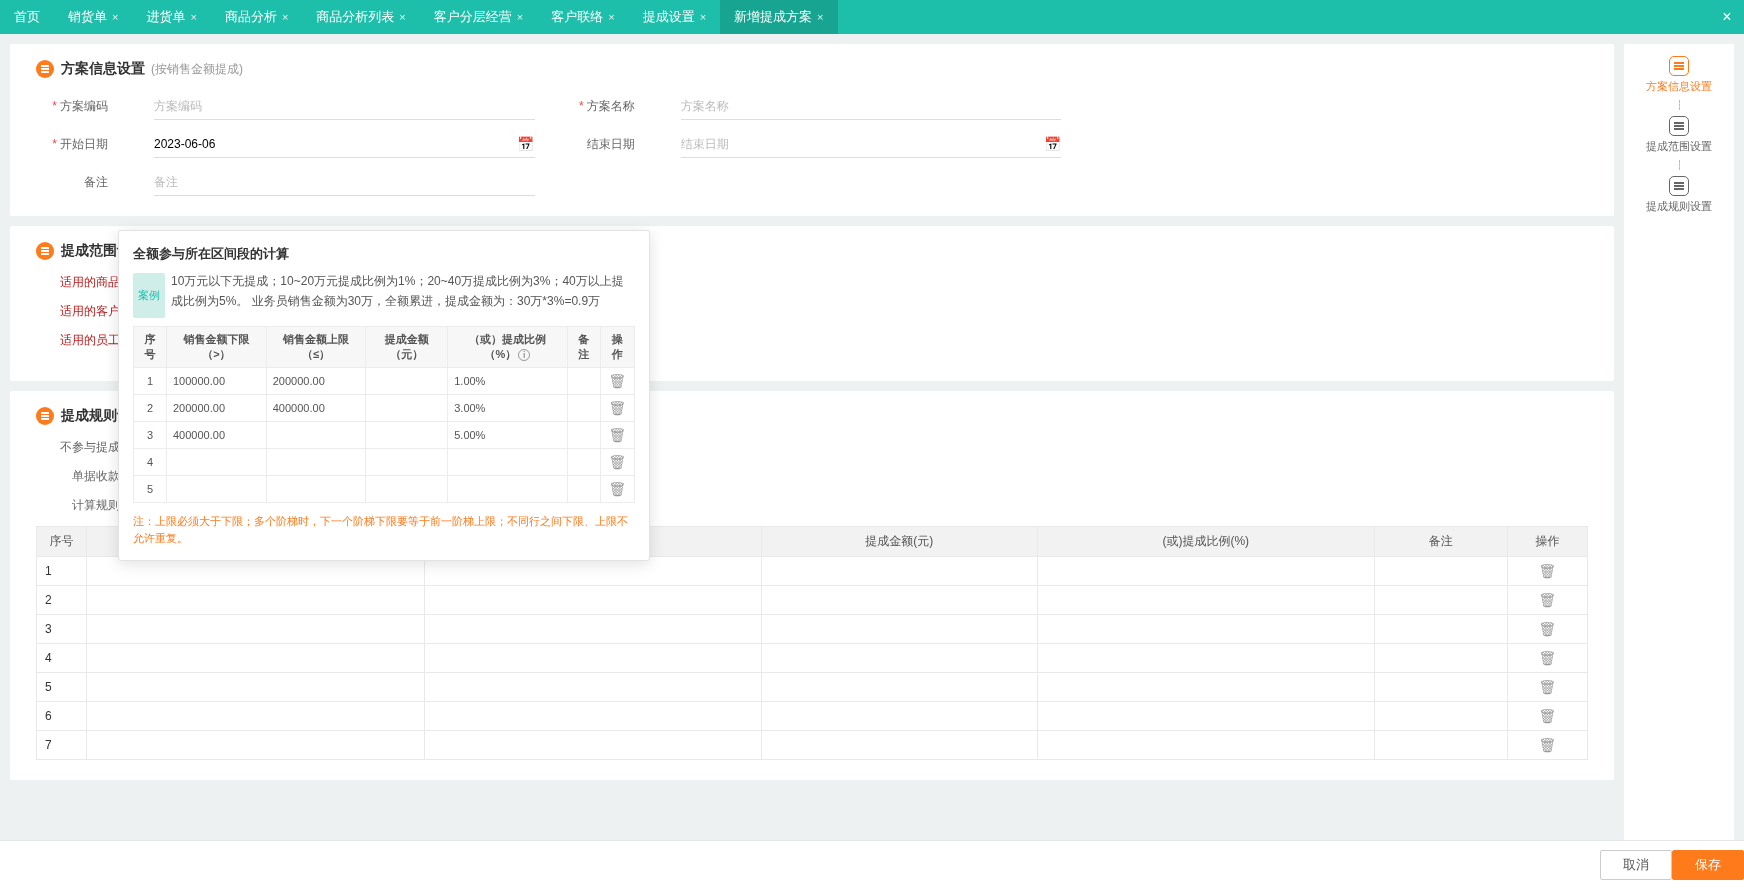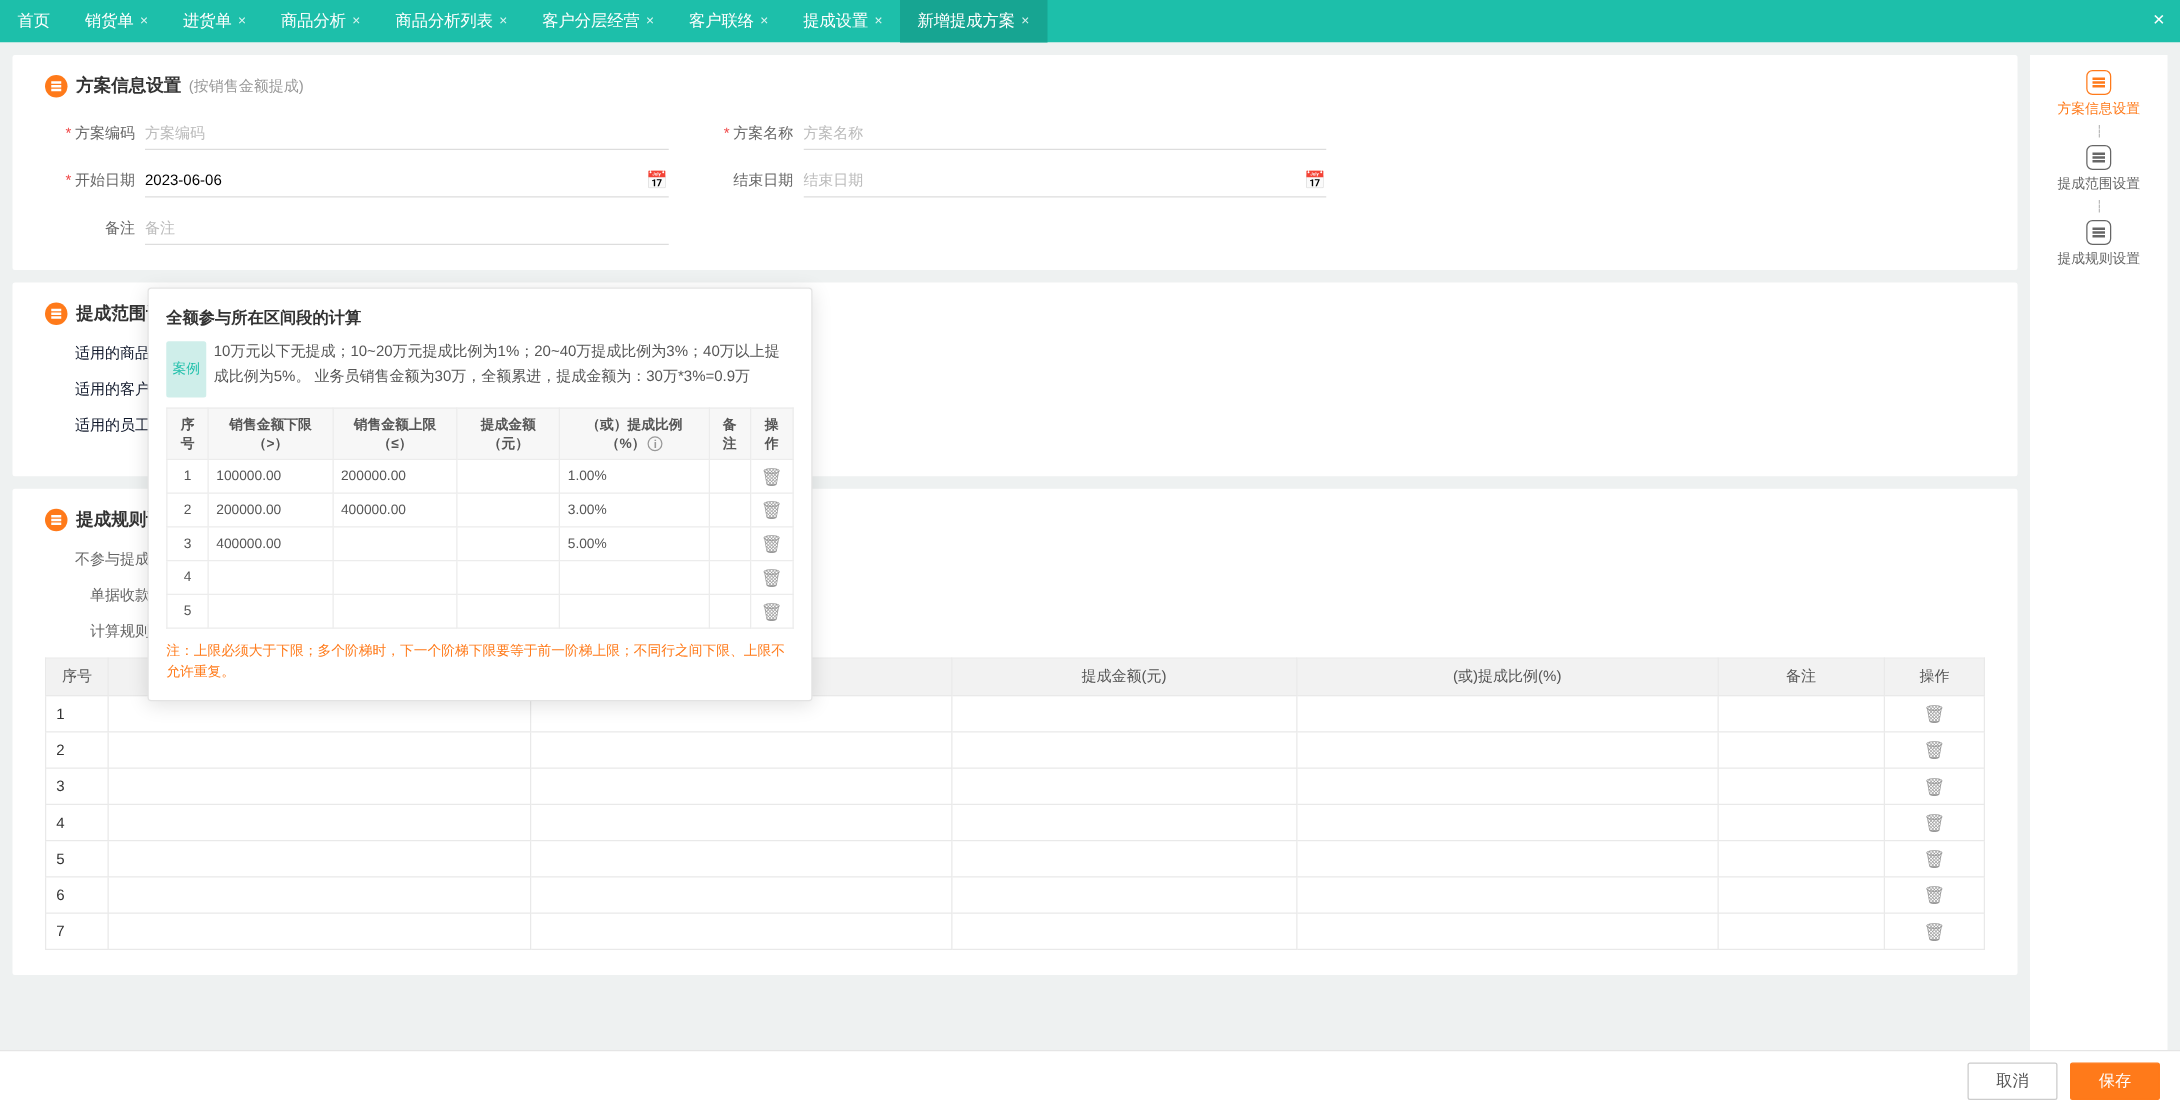--- a/index.html
+++ b/index.html
@@ -24,32 +24,32 @@
 
 
 .panel { background: #fff; border-radius: 2px; margin-bottom: 10px; padding: 16px 26px 20px 26px; position: relative; }
 .panel-title { display: flex; align-items: center; font-size: 14px; font-weight: 600; margin-bottom: 14px; }
 .panel-title .badge { width: 18px; height: 18px; border-radius: 50%; background: #ff7a1a; color: #fff; display: flex; align-items: center; justify-content: center; margin-right: 7px; font-size: 12px; }
 .badge::before { content: ""; width: 8px; height: 2px; background: #fff; box-shadow: 0 3px 0 #fff, 0 -3px 0 #fff; }
 .panel-title .sub { font-weight: 400; color: #999; font-size: 12px; margin-left: 6px; }
 
 
 .form-grid { display: grid; grid-template-columns: 1fr 1fr 1fr; gap: 10px 28px; }
-.form-row { display: flex; align-items: center; }
+.form-row { display: flex; align-items: center; gap: 38px; }
 .form-row label { width: 72px; text-align: right; color: #666; margin-right: 8px; }
 .form-row label .req { color: #f04848; margin-right: 3px; }
 .form-row .input { flex: 1; border: none; border-bottom: 1px solid #ddd; height: 28px; font-size: 12px; padding: 2px 0; outline: none; }
 .form-row .input::placeholder { color: #bbb; }
 .date-wrap { position: relative; flex: 1; }
 .date-wrap .input { width: 100%; }
 .date-icon { position: absolute; right: 0; top: 6px; color: #ff7a1a; font-size: 14px; }
 
 
 .scope-line { display: flex; align-items: center; margin-bottom: 12px; }
-.scope-line label { width: 84px; text-align: right; color: #0f172a; margin-right: 8px; }
+.scope-line label { width: 84px; text-align: right; color: #b91c1c; margin-right: 8px; }
 
 
 .rule-line { display: flex; align-items: center; margin-bottom: 12px; }
 .rule-line label { width: 84px; text-align: right; color: #666; margin-right: 10px; }
 .radio-group { display: flex; gap: 22px; }
 .radio-item { display: flex; align-items: center; gap: 4px; cursor: pointer; color: #555; }
 .radio-dot { width: 13px; height: 13px; border: 1px solid #999; border-radius: 50%; display: inline-flex; align-items: center; justify-content: center; }
 .radio-item.checked .radio-dot { border-color: #ff7a1a; }
 .radio-item.checked .radio-dot::after { content: ""; width: 7px; height: 7px; background: #ff7a1a; border-radius: 50%; }
 
@@ -71,21 +71,21 @@
 .case-tag { background: #cfeeea; color: #1dbfaa; padding: 13px 5px; border-radius: 2px; font-size: 11px; flex-shrink: 0; margin-top: 2px; }
 .pop-table { width: 100%; border-collapse: collapse; }
 .pop-table th, .pop-table td { border: 1px solid #ececec; padding: 5px 6px; font-size: 11px; color: #555; }
 .pop-table th { background: #f7f7f7; text-align: center; }
 .pop-table td { text-align: left; }
 .pop-table td.c { text-align: center; }
 .pop-note { color: #ff7a1a; font-size: 11px; margin-top: 10px; line-height: 1.6; }
 .info-icon { display: inline-block; width: 12px; height: 12px; border: 1px solid #999; border-radius: 50%; font-size: 9px; line-height: 11px; text-align: center; color: #999; margin-left: 2px; }
 
 
-.footer { position: fixed; bottom: 0; left: 0; right: 0; background: #fff; border-top: 1px solid #e5e5e5; height: 48px; display: flex; align-items: center; justify-content: flex-end; padding: 0 16px; gap: 10px; z-index: 80; }
+.footer { position: fixed; bottom: 0; left: 0; right: 0; background: #fff; border-top: 1px solid #e5e5e5; height: 48px; display: flex; align-items: center; justify-content: flex-end; padding: 0 0; gap: 0; z-index: 80; }
 .btn { height: 30px; padding: 0 22px; border: 1px solid #ccc; background: #fff; border-radius: 2px; cursor: pointer; font-size: 13px; color: #555; }
 .btn.primary { background: #ff7a1a; border-color: #ff7a1a; color: #fff; }
 </style>
 </head>
 <body>
 
 <div class="tabs-bar" id="tabs-bar">
   <div class="tab">
       <span>首页</span>
     </div>

